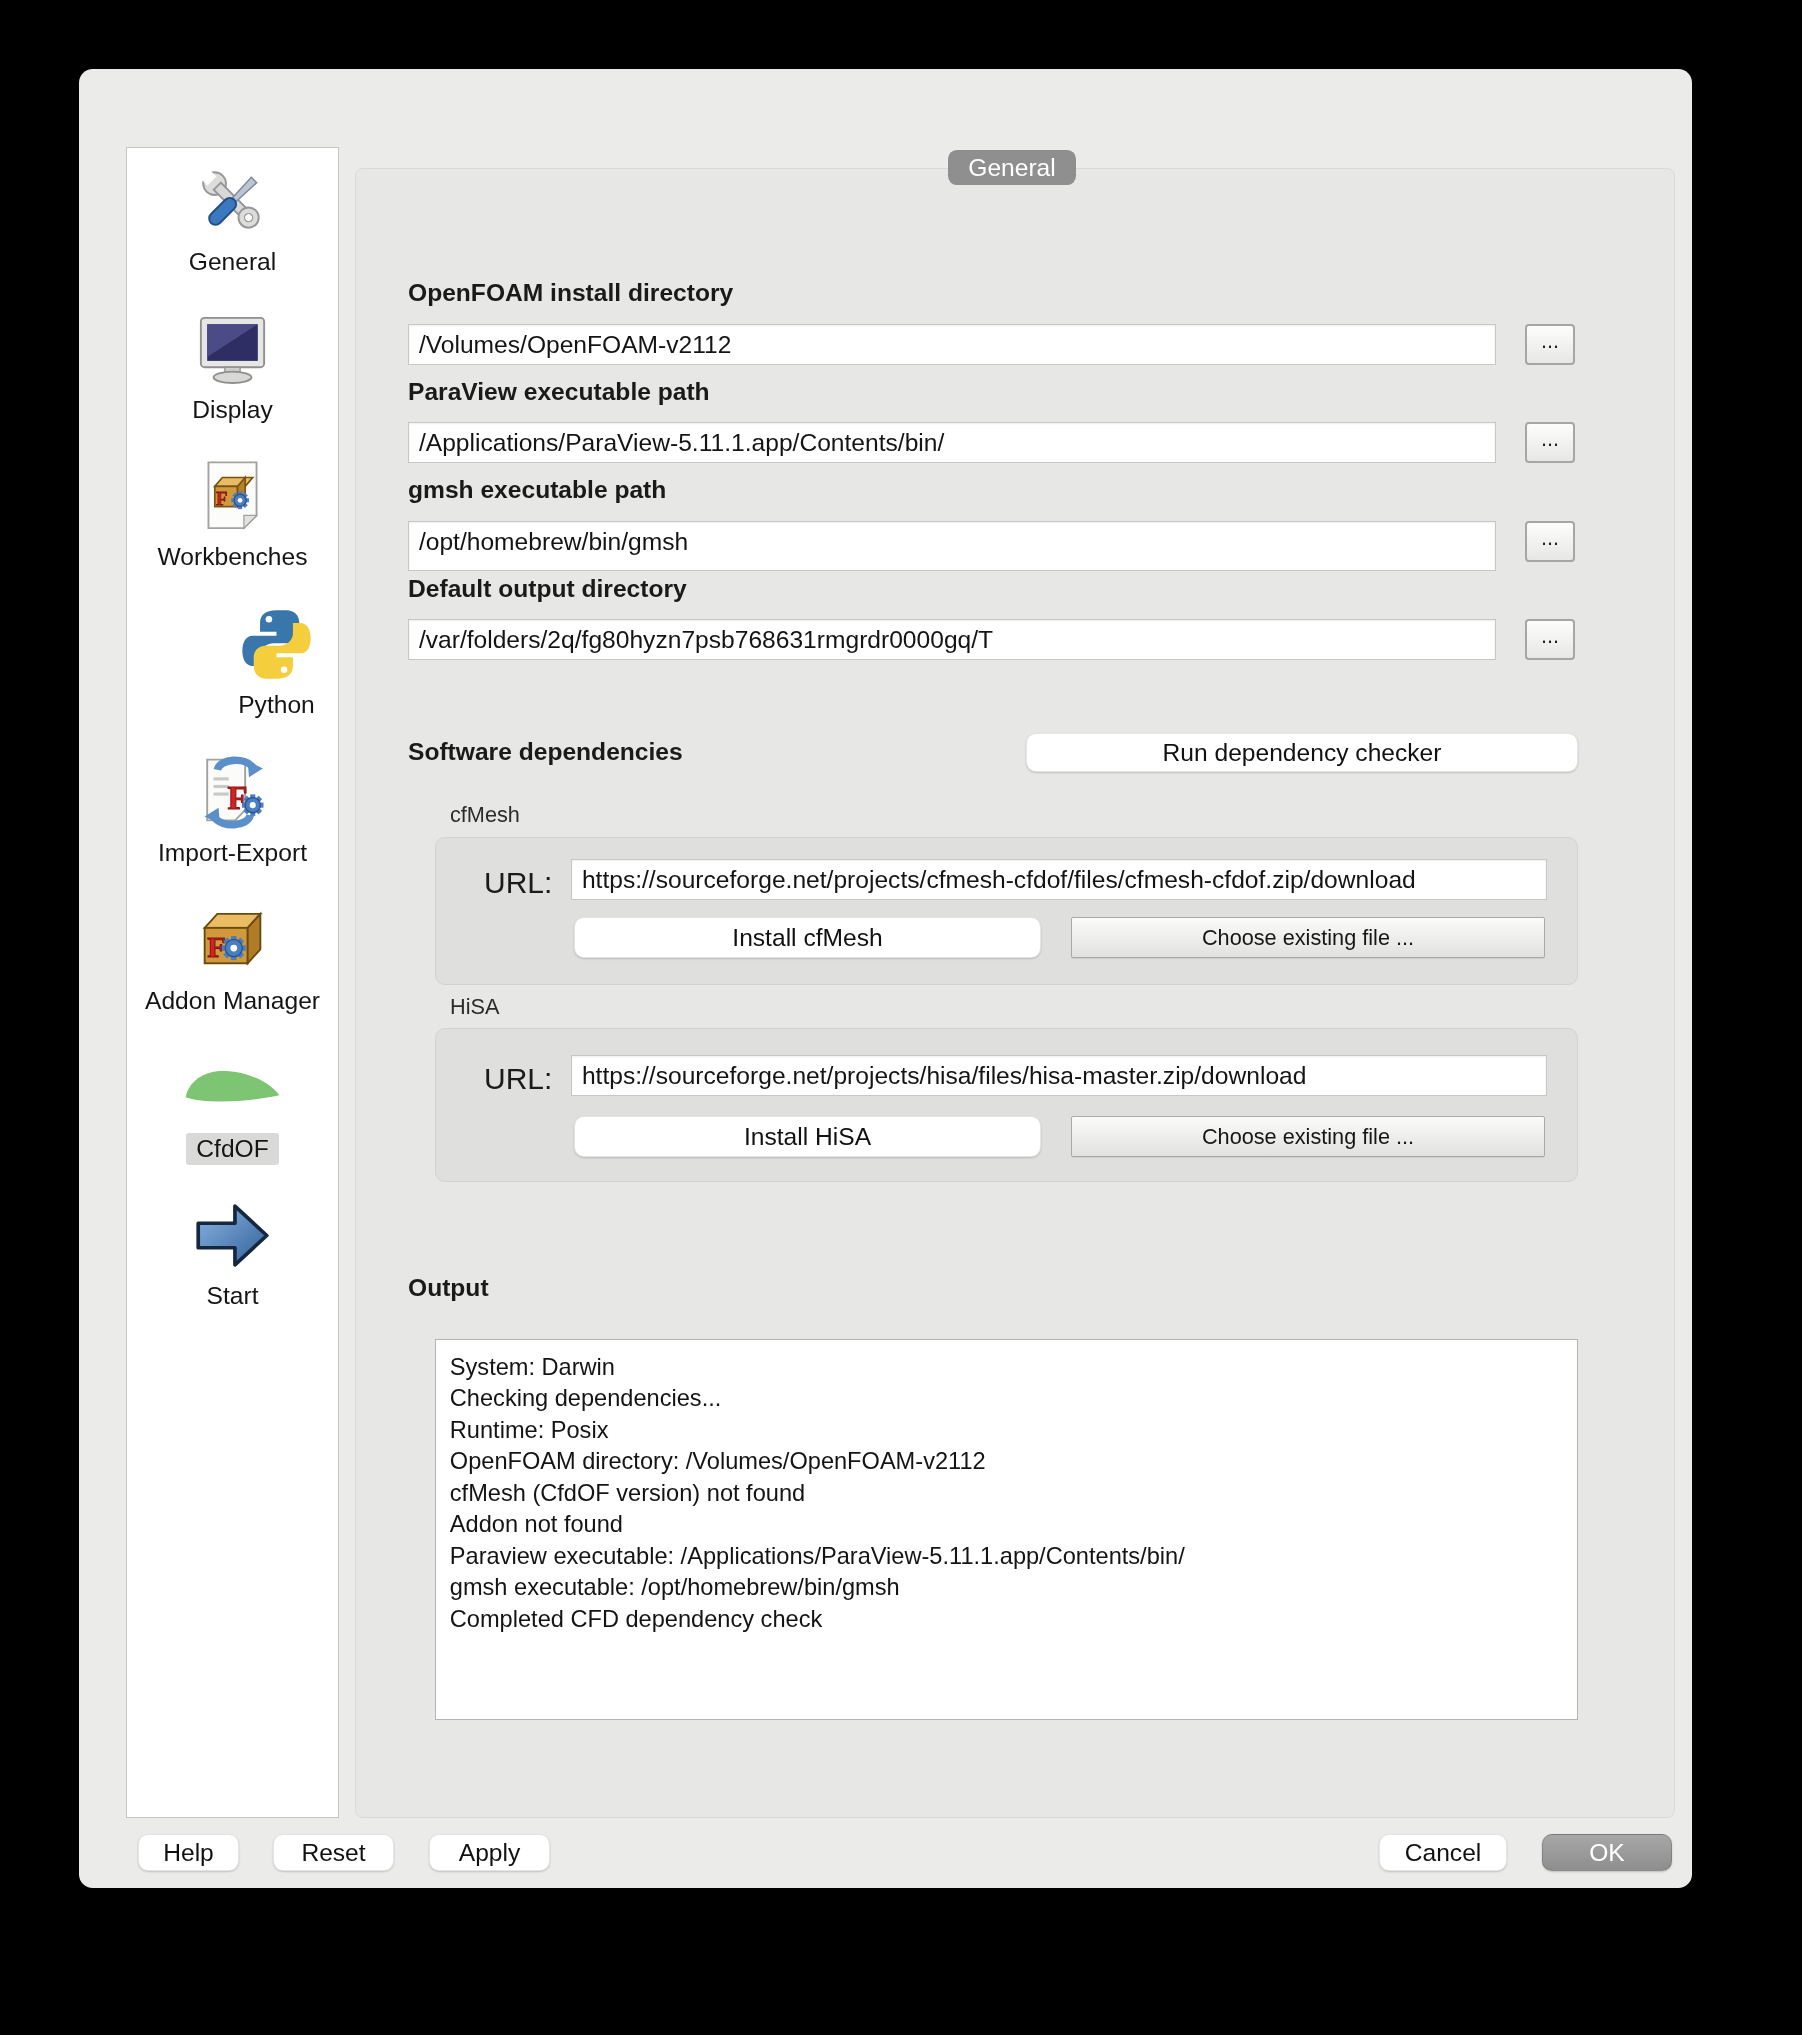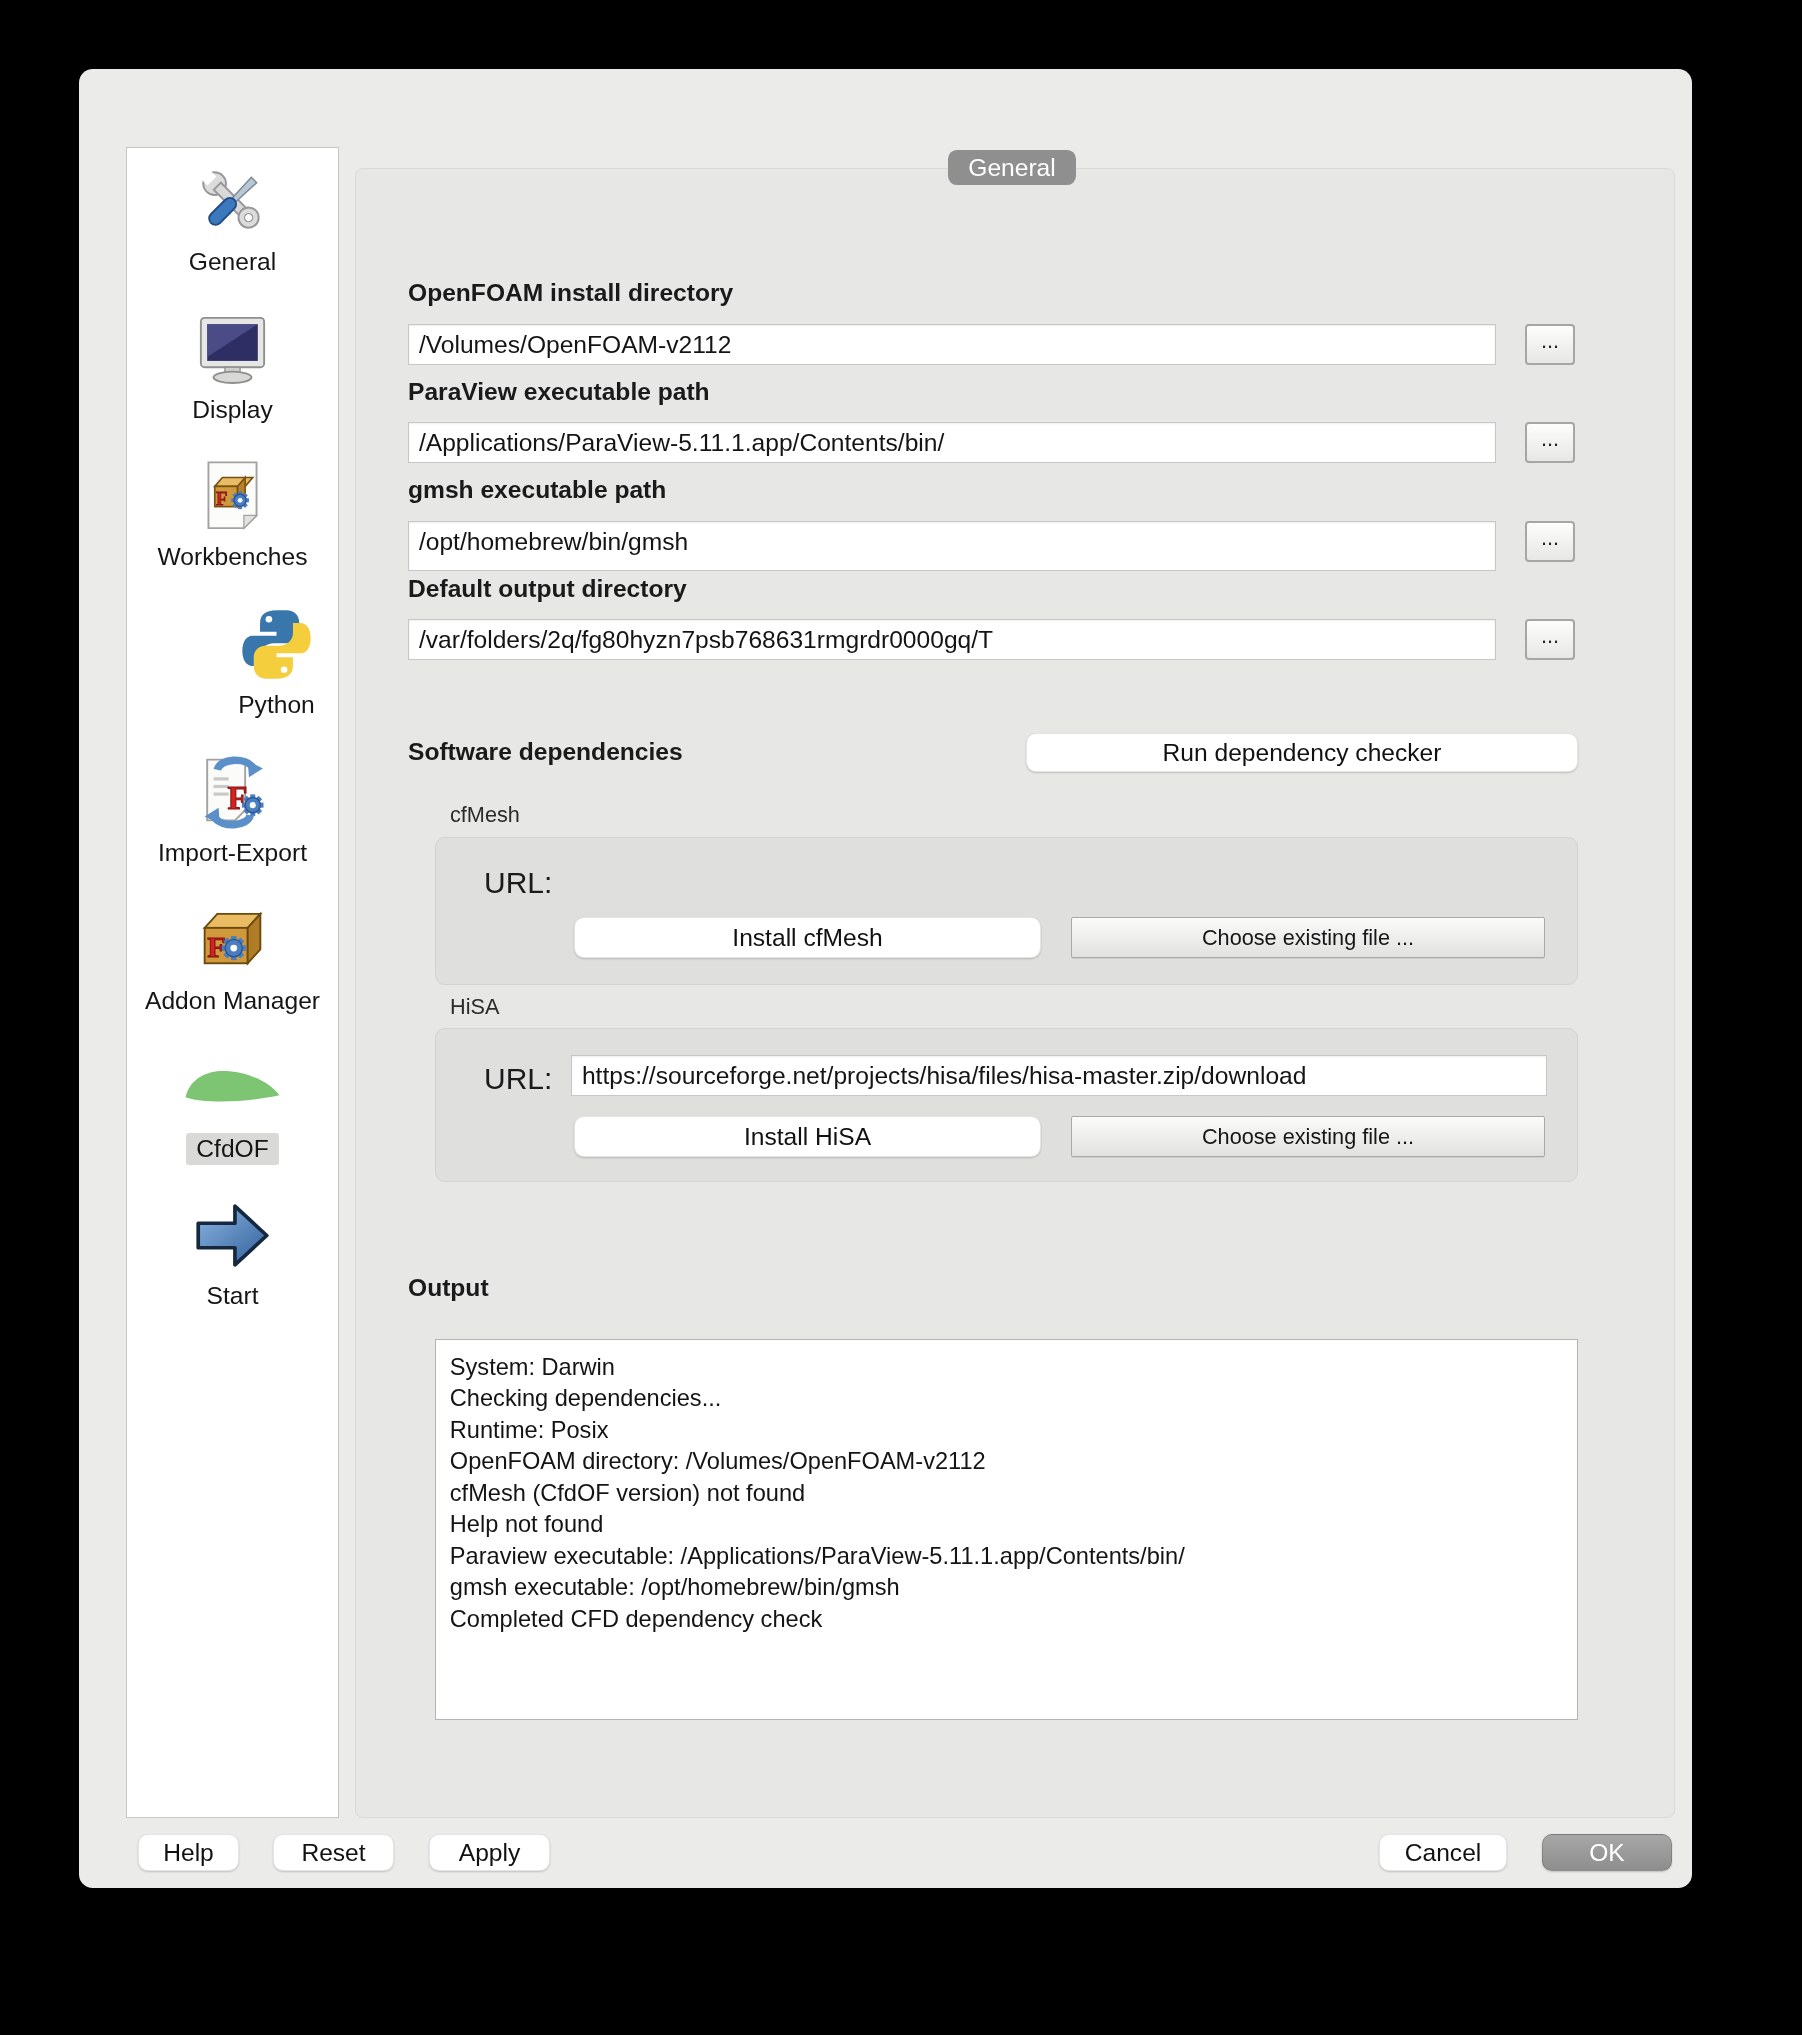--- a/index.html
+++ b/index.html
@@ -219,40 +219,41 @@
     <div class="flabel" style="left:52px;top:406px;">Default output directory</div>
     <div class="field" style="left:52px;top:450px;width:1088px;height:41px;">/var/folders/2q/fg80hyzn7psb768631rmgrdr0000gq/T</div>
     <div class="browse" style="left:1169px;top:450px;">...</div>
 
     <div class="flabel" style="left:52px;top:569px;">Software dependencies</div>
     <div class="macbtn" style="position:absolute;left:670px;top:564px;width:552px;height:39px;">Run dependency checker</div>
 
     <div class="grouplabel" style="left:94px;top:633px;">cfMesh</div>
     <div class="groupbox" style="left:79px;top:668px;width:1143px;height:148px;">
       <div class="urllabel" style="left:48px;top:27.6px;">URL:</div>
+      <div class="field" style="left:135px;top:20.7px;width:976px;height:41px;">https://sourceforge.net/projects/cfmesh-cfdof/files/cfmesh-cfdof.zip/download</div>
       <div class="macbtn" style="position:absolute;left:138px;top:79px;width:467px;height:41px;">Install cfMesh</div>
       <div class="choosebtn" style="left:635px;top:79px;width:474px;">Choose existing file ...</div>
     </div>
 
     <div class="grouplabel" style="left:94px;top:825px;">HiSA</div>
     <div class="groupbox" style="left:79px;top:859px;width:1143px;height:154px;">
       <div class="urllabel" style="left:48px;top:32.5px;">URL:</div>
       <div class="field" style="left:135px;top:25.6px;width:976px;height:41px;">https://sourceforge.net/projects/hisa/files/hisa-master.zip/download</div>
       <div class="macbtn" style="position:absolute;left:138px;top:87px;width:467px;height:41px;">Install HiSA</div>
       <div class="choosebtn" style="left:635px;top:87px;width:474px;">Choose existing file ...</div>
     </div>
 
     <div class="flabel" style="left:52px;top:1105px;">Output</div>
     <div class="outputbox" style="left:79px;top:1170px;width:1143px;height:381px;">
       <div>System: Darwin</div>
       <div>Checking dependencies...</div>
       <div>Runtime: Posix</div>
       <div>OpenFOAM directory: /Volumes/OpenFOAM-v2112</div>
       <div>cfMesh (CfdOF version) not found</div>
-      <div>Help not found</div>
+      <div>Addon not found</div>
       <div>Paraview executable: /Applications/ParaView-5.11.1.app/Contents/bin/</div>
       <div>gmsh executable: /opt/homebrew/bin/gmsh</div>
       <div>Completed CFD dependency check</div>
     </div>
   </div>
 
   <div class="macbtn" style="position:absolute;left:59px;top:1765px;width:101px;height:37px;">Help</div>
   <div class="macbtn" style="position:absolute;left:194px;top:1765px;width:121px;height:37px;">Reset</div>
   <div class="macbtn" style="position:absolute;left:350px;top:1765px;width:121px;height:37px;">Apply</div>
   <div class="macbtn" style="position:absolute;left:1300px;top:1765px;width:128px;height:37px;">Cancel</div>

